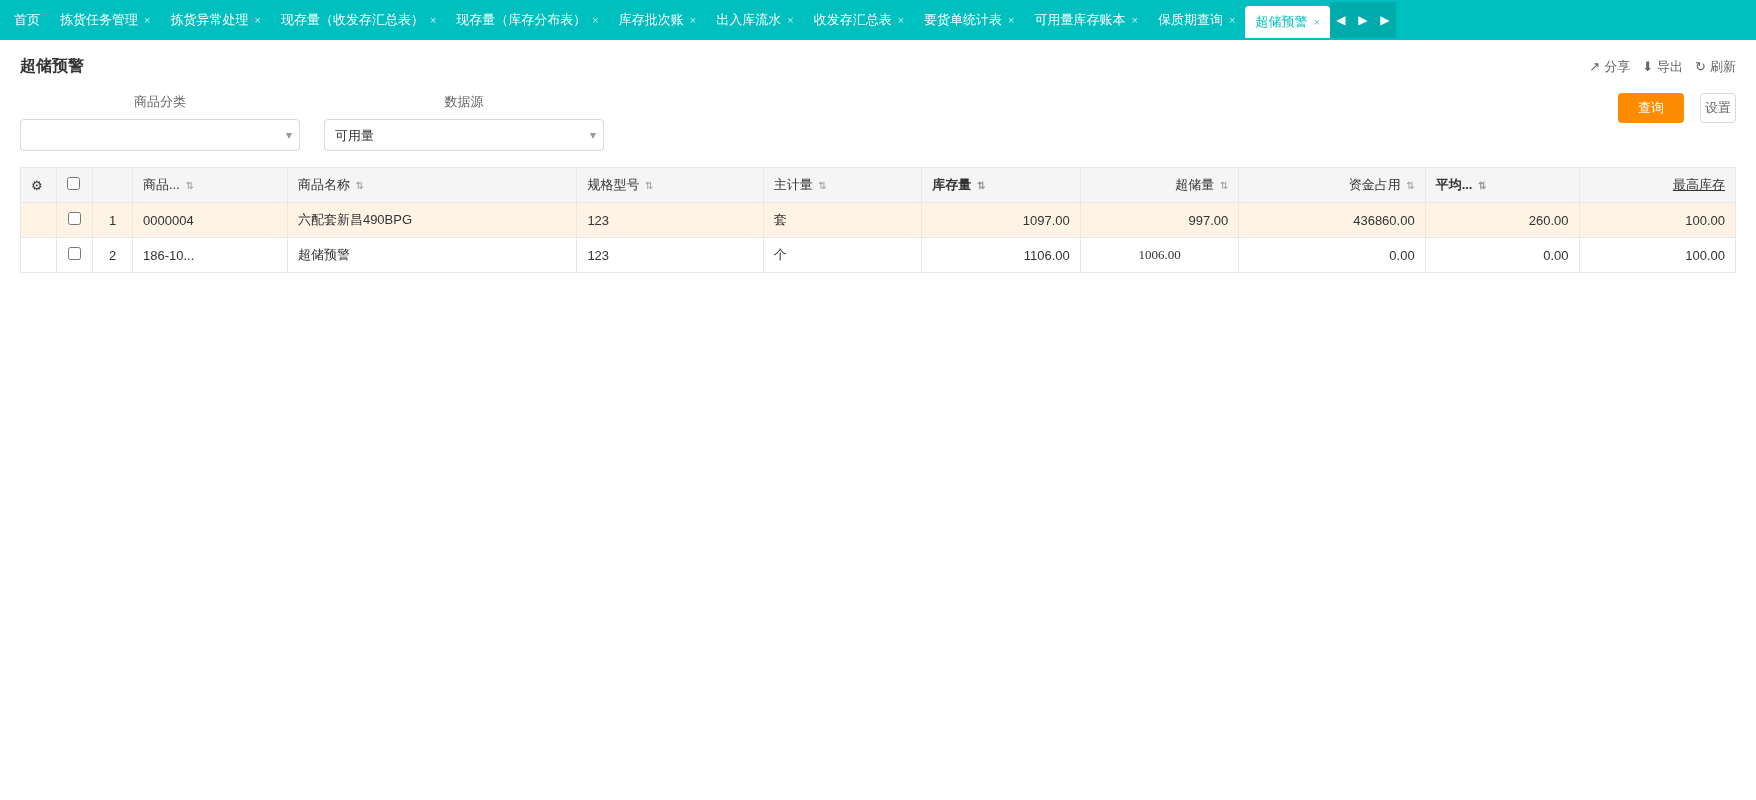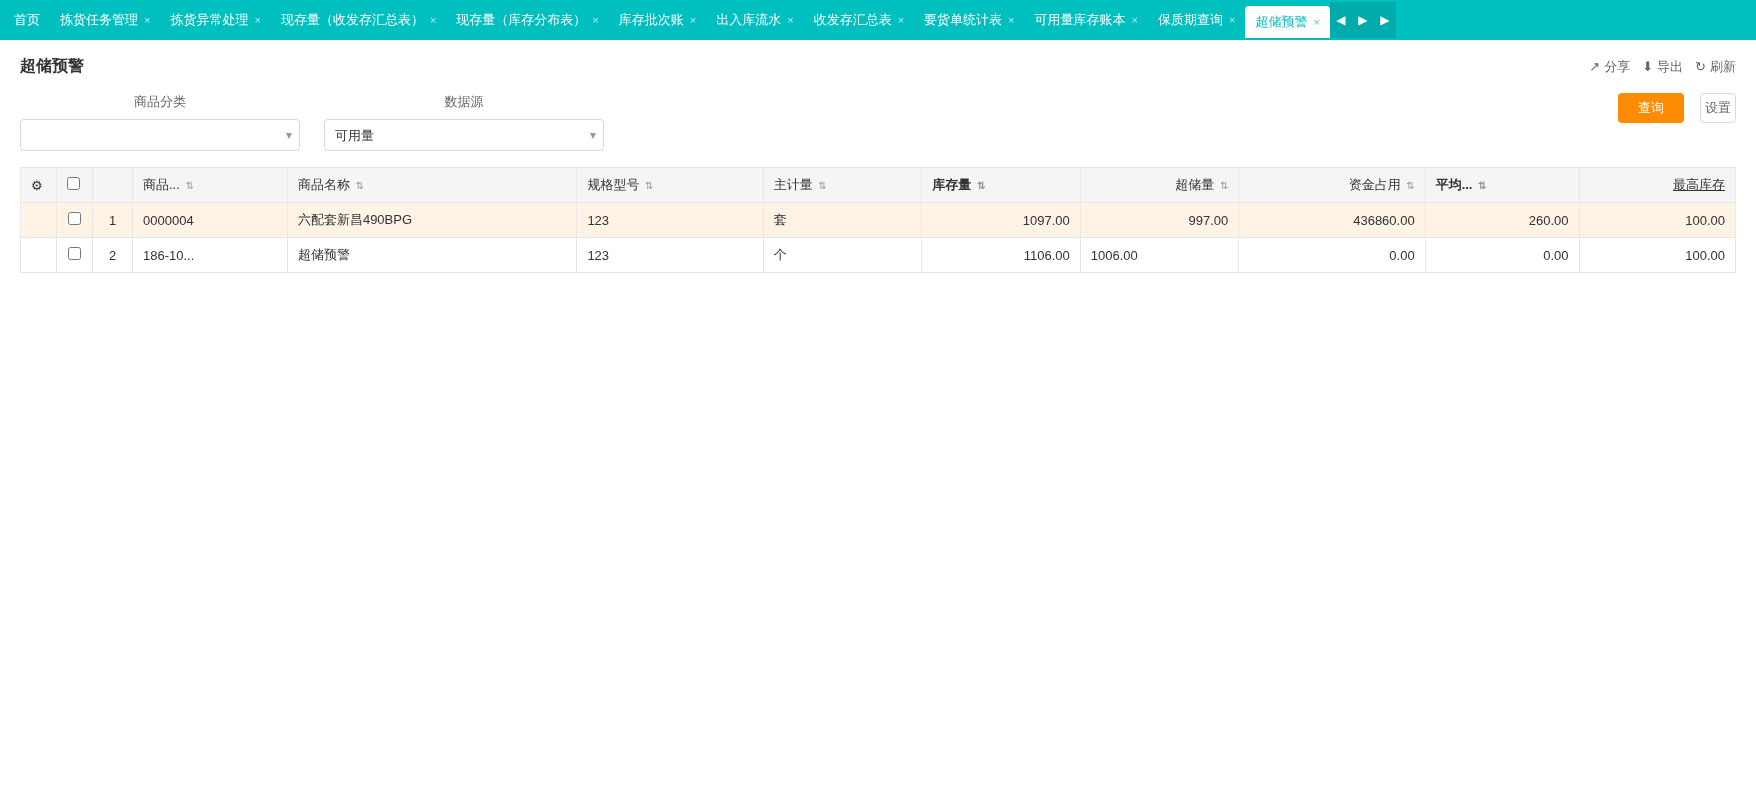--- a/index.html
+++ b/index.html
@@ -356,20 +356,20 @@
       <td></td>
       <td class="td-checkbox" style="text-align:center;">
         <input type="checkbox" style="">
       </td>
       <td class="table-row-num">2</td>
       <td>186-10...</td>
       <td>超储预警</td>
       <td>123</td>
       <td>个</td>
       <td style="text-align:right;">1106.00</td>
-      <td style="text-align:left;">1006.00</td>
+      <td style="text-align:center;font-family:Liberation Serif, serif;">1006.00</td>
       <td style="text-align:right;">0.00</td>
       <td style="text-align:right;">0.00</td>
       <td style="text-align:right;">100.00</td>
     </tr>
       </tbody>
   </table>
 </div>
 
 </body></html>

